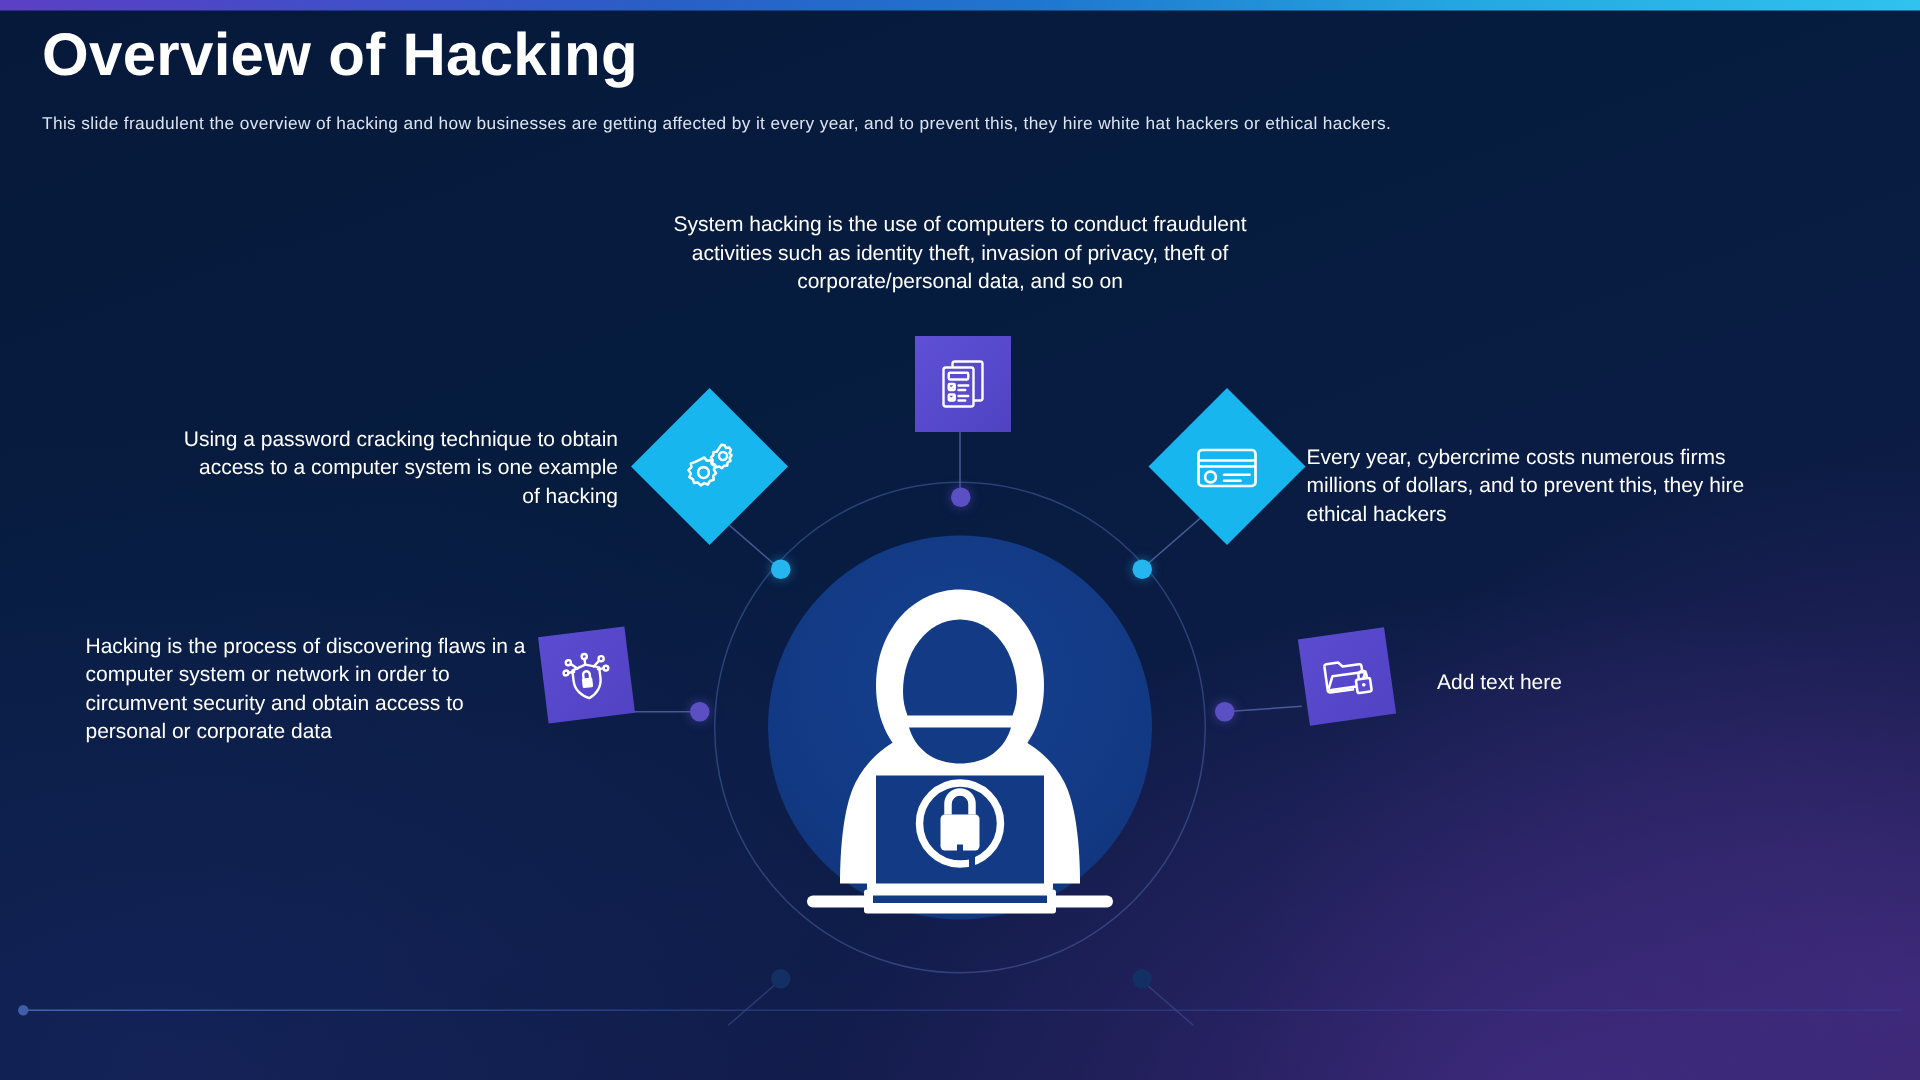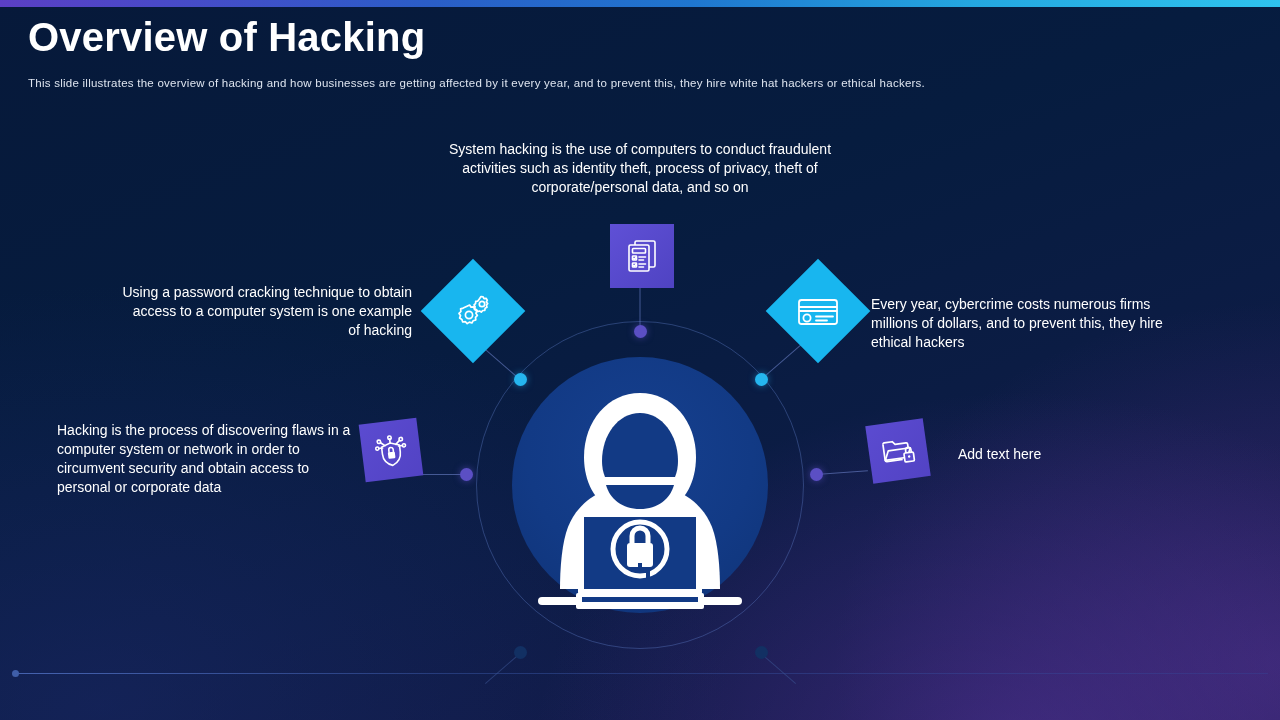--- a/index.html
+++ b/index.html
@@ -103,21 +103,21 @@
   .callout.c { text-align:center; }
 </style>
 </head>
 <body>
 
 <div id="slide">
 
   <div id="topbar"></div>
 
   <div id="title">Overview of Hacking</div>
-  <div id="subtitle">This slide illustrates the overview  of hacking and how businesses are getting affected by it every  year,  and to prevent  this, they hire white hat hackers or ethical hackers.</div>
+  <div id="subtitle">This slide fraudulent the overview  of hacking and how businesses are getting affected by it every  year,  and to prevent  this, they hire white hat hackers or ethical hackers.</div>
 
   <div id="bottom-rule"></div>
   <div id="bottom-rule-dot"></div>
 
   <div class="hairline" style="left:640px; top:287px; width:46px; transform:rotate(90deg);"></div>
 
   <div class="hairline" style="left:520px; top:379px; width:56px; transform:rotate(-139deg);"></div>
 
   <div class="hairline" style="left:761px; top:379px; width:56px; transform:rotate(-41deg);"></div>
 
@@ -252,21 +252,21 @@
           <path d="M4 7.5 v16 a1.5 1.5 0 0 0 1.5 1.5 h16"></path>
           <path d="M4.2 23.5 l4.2 -9 h22.2 l-4.2 9 z"></path>
           <rect x="23.5" y="19" width="9.5" height="9" rx="1.3" fill="#5b4bd0"></rect>
           <path d="M25.6 19 v-2.6 a2.7 2.7 0 0 1 5.4 0 v2.6"></path>
           <circle cx="28.3" cy="23" r="1.2" fill="#ffffff" stroke="none"></circle>
         </g>
       </svg>
     </div>
   </div>
 
-  <div class="callout c" style="left:440px; top:140px; width:400px;">System hacking is the use of computers to conduct fraudulent  activities such as identity theft,  process of privacy,  theft  of corporate/personal data, and so on</div>
+  <div class="callout c" style="left:440px; top:140px; width:400px;">System hacking is the use of computers to conduct fraudulent  activities such as identity theft,  invasion of privacy,  theft  of corporate/personal data, and so on</div>
 
   <div class="callout r" style="left:120px; top:283px; width:292px;text-align:right;">Using a password cracking technique to obtain access to a computer  system is one example  of hacking</div>
 
   <div class="callout l" style="left:871px; top:295px; width:320px;">Every year, cybercrime costs numerous firms millions of dollars, and to prevent this, they hire ethical hackers</div>
 
   <div class="callout l" style="left:57px; top:421px; width:296px;">Hacking is the process of discovering flaws in a computer system  or network  in order to circumvent  security  and obtain access to personal or corporate data</div>
 
   <div class="callout l" style="left:958px; top:445px; width:220px;">Add text here</div>
 
 </div>

